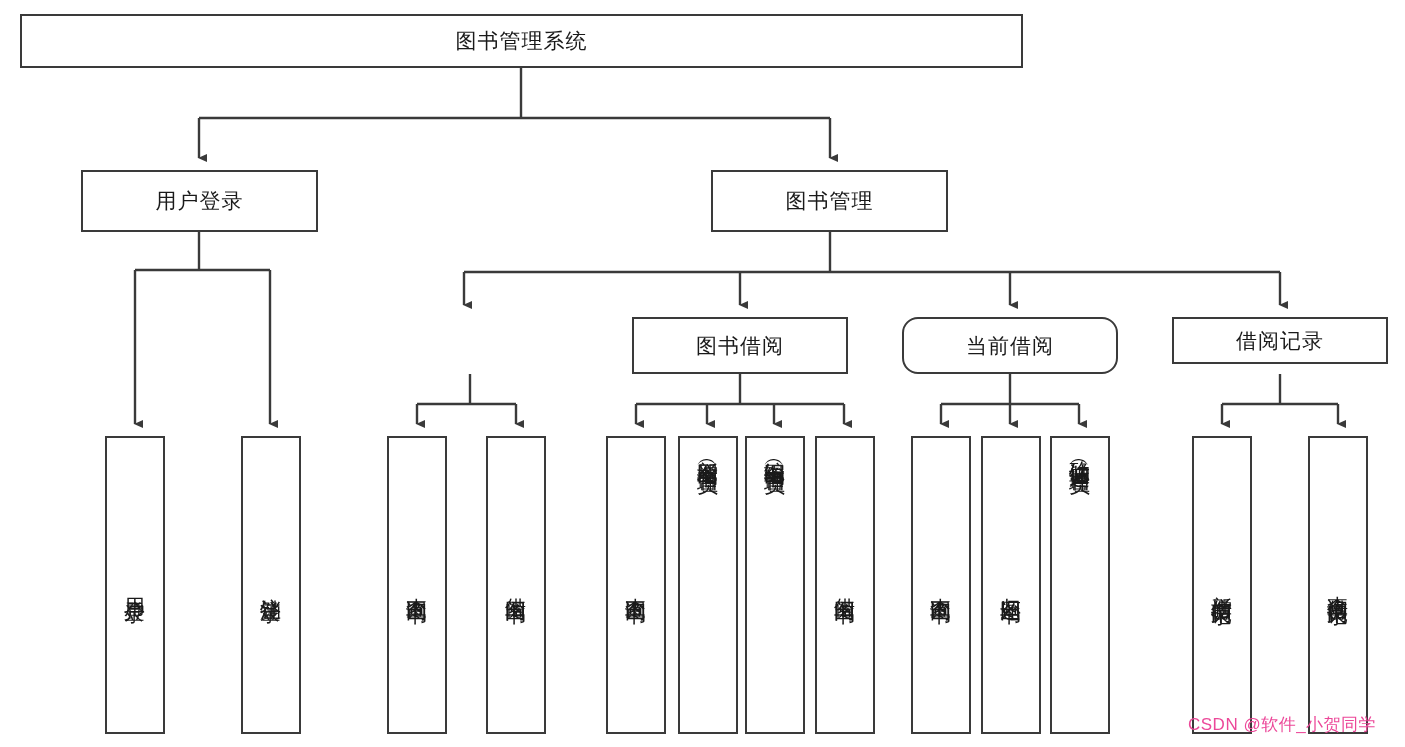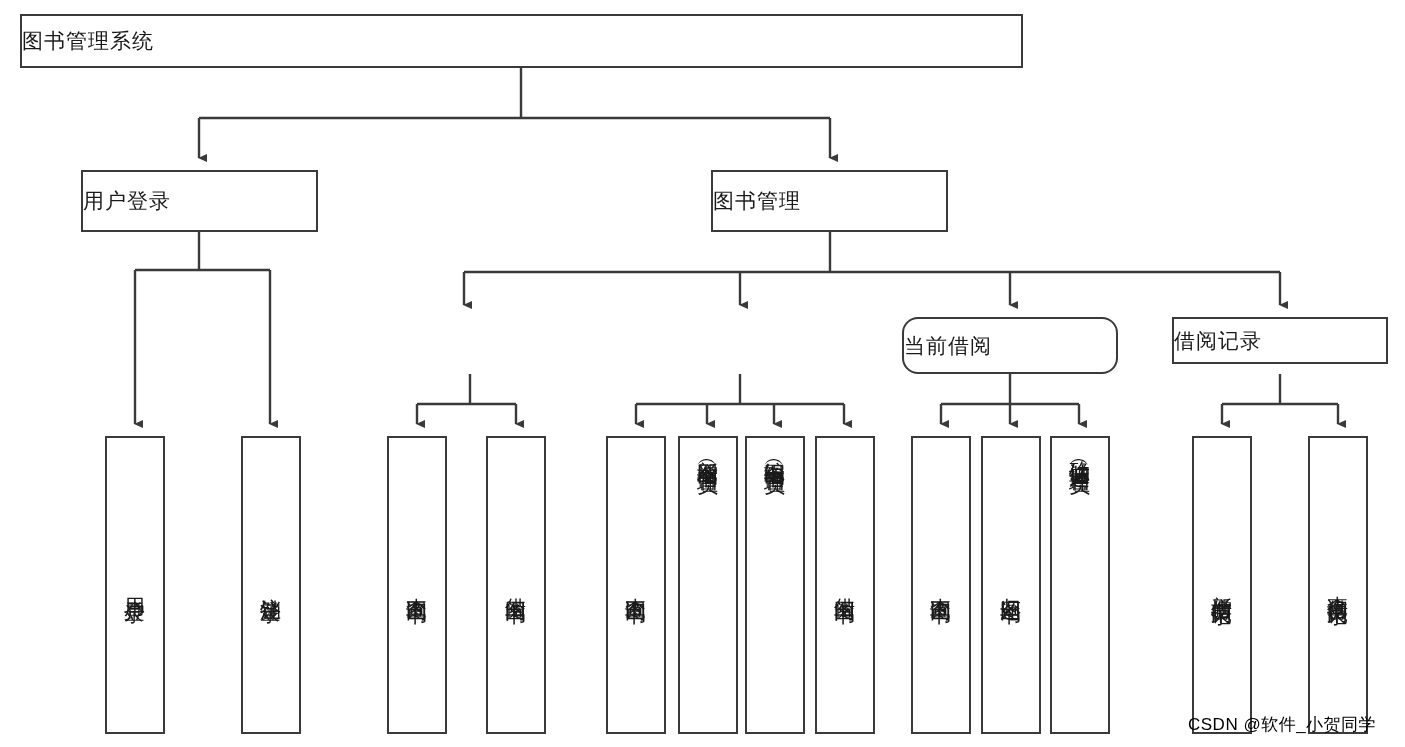--- a/index.html
+++ b/index.html
@@ -17,21 +17,21 @@
     background: #ffffff;
     overflow: hidden;
   }
   .node-box {
     position: absolute;
     box-sizing: border-box;
     background: #ffffff;
     border: 2px solid #3a3a3a;
     display: flex;
     align-items: center;
-    justify-content: flex-start;
+    justify-content: center;
     color: #1a1a1a;
   }
   .node-box.horizontal {
     font-size: 21px;
     letter-spacing: 1px;
   }
   .node-box.vertical {
     writing-mode: vertical-rl;
     text-orientation: upright;
     font-size: 21px;
@@ -51,21 +51,21 @@
     top: 0;
     width: 1405px;
     height: 747px;
     pointer-events: none;
   }
   #watermark {
     position: absolute;
     left: 1188px;
     top: 713px;
     font-size: 17px;
-    color: #000000;
+    color: #ec4899;
     white-space: nowrap;
     letter-spacing: 0.5px;
   }
 </style>
 </head>
 <body>
 
 <div id="diagram-root">
 
   <svg id="connectors" viewBox="0 0 1405 747" width="1405" height="747">
@@ -127,20 +127,23 @@
 
   <div class="node-box horizontal" style="left:81px; top:170px; width:237px; height:62px;">
     <span>用户登录</span>
   </div>
 
   <div class="node-box horizontal" style="left:711px; top:170px; width:237px; height:62px;">
     <span>图书管理</span>
   </div>
 
 
+  <div class="node-box horizontal" style="left:632px; top:317px; width:216px; height:57px;">
+    <span>图书借阅</span>
+  </div>
 
   <div class="node-box horizontal" style="left:902px; top:317px; width:216px; height:57px;border-radius:16px;">
     <span>当前借阅</span>
   </div>
 
   <div class="node-box horizontal" style="left:1172px; top:317px; width:216px; height:47px;">
     <span>借阅记录</span>
   </div>
 
   <div class="node-box vertical centered" style="left:105px; top:436px; width:60px; height:298px;">

